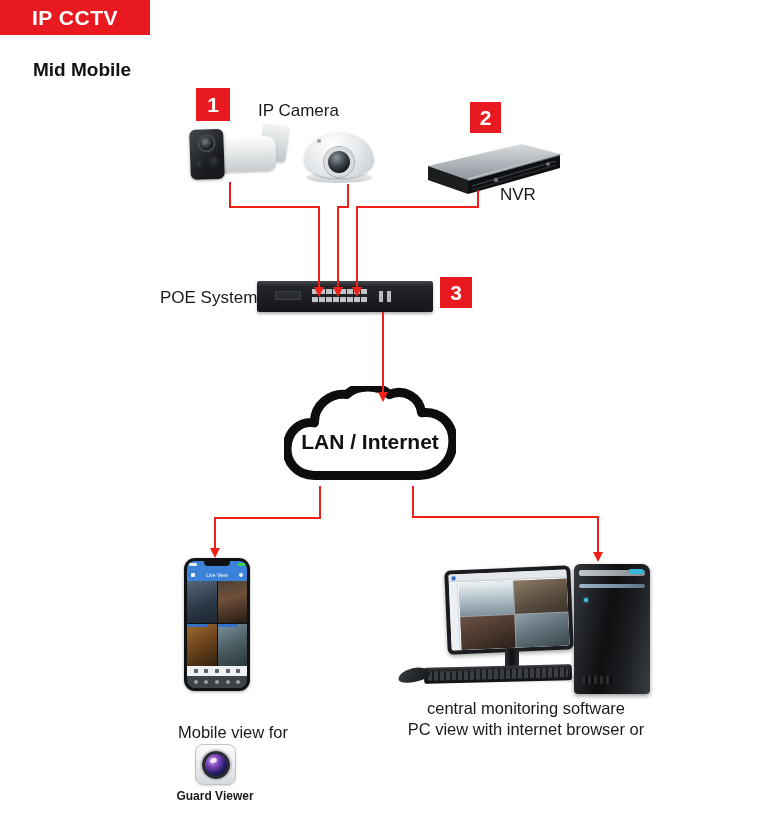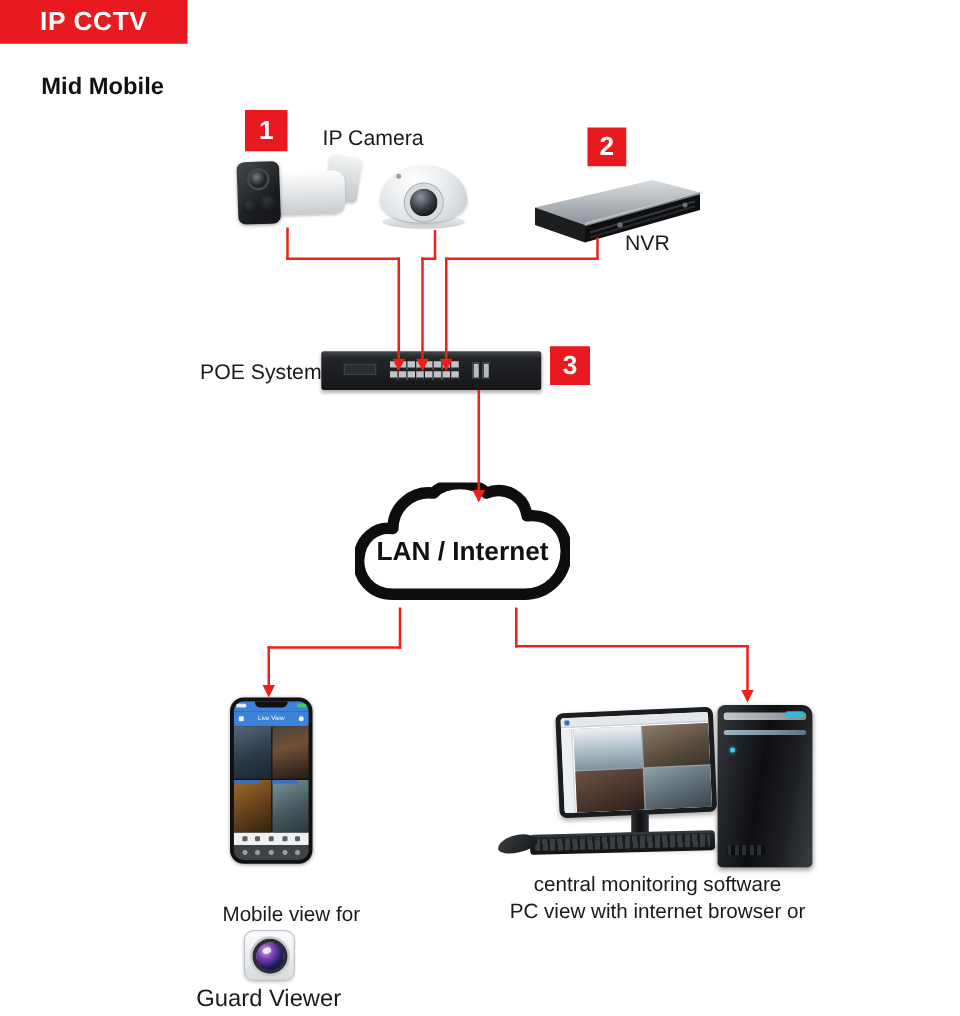--- a/index.html
+++ b/index.html
@@ -16,21 +16,21 @@
   #badge-1 { left:196px; top:88px;  width:34px; height:33px; }
   #badge-2 { left:470px; top:102px; width:31px; height:31px; }
   #badge-3 { left:440px; top:277px; width:32px; height:31px; }
   .dev-label { position:absolute; font-size:17px; color:#1a1a1a; }
   #lbl-ipcam  { left:258px; top:101px;text-align:right; }
   #lbl-nvr    { left:500px; top:185px; }
   #lbl-switch { left:160px; top:288px; }
   .caption { position:absolute; font-size:16.5px; color:#1a1a1a; text-align:center; line-height:21px; }
   #cap-mobile { left:143px; top:698px; width:180px;margin-top:24px; }
   #cap-pc     { left:396px; top:698px; width:260px; }
-  #lbl-guard  { left:150px; top:789px; width:130px; text-align:center; font-size:19px; color:#1a1a1a; position:absolute; }
+  #lbl-guard  { left:150px; top:789px; width:130px; text-align:center; font-size:12px; color:#1a1a1a; position:absolute;font-weight:bold; }
 
   
   .vl, .hl { position:absolute; background:#ef2018; }
   .vl { width:2px; } .hl { height:2px; }
   .arrow-d { position:absolute; width:0; height:0;
              border-left:5px solid transparent; border-right:5px solid transparent;
              border-top:10px solid #ef2018; }
 
   
   #bullet-cam { position:absolute; left:190px; top:124px; width:110px; height:60px; transform:rotate(-2deg); }

